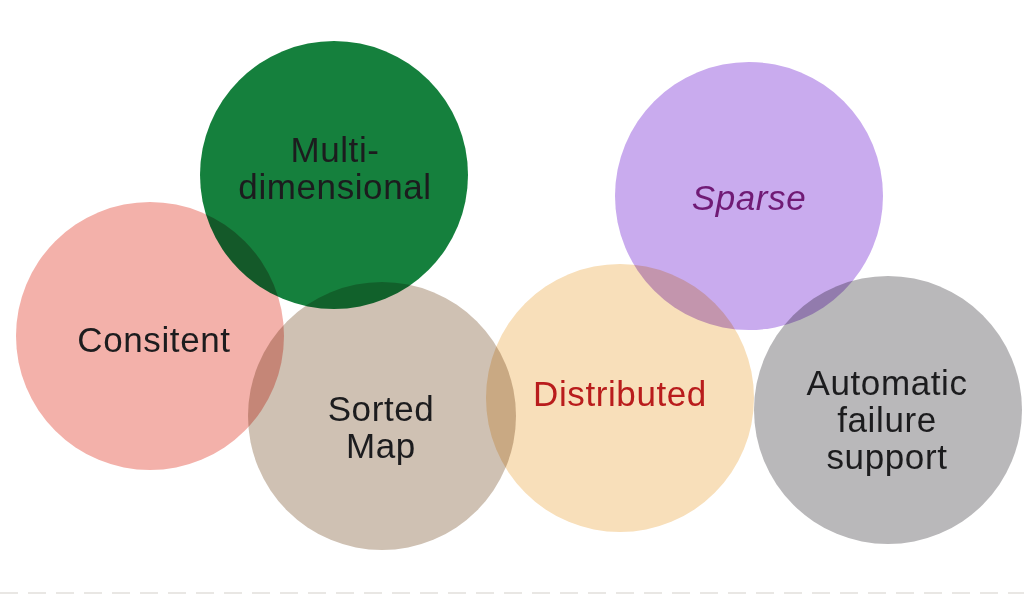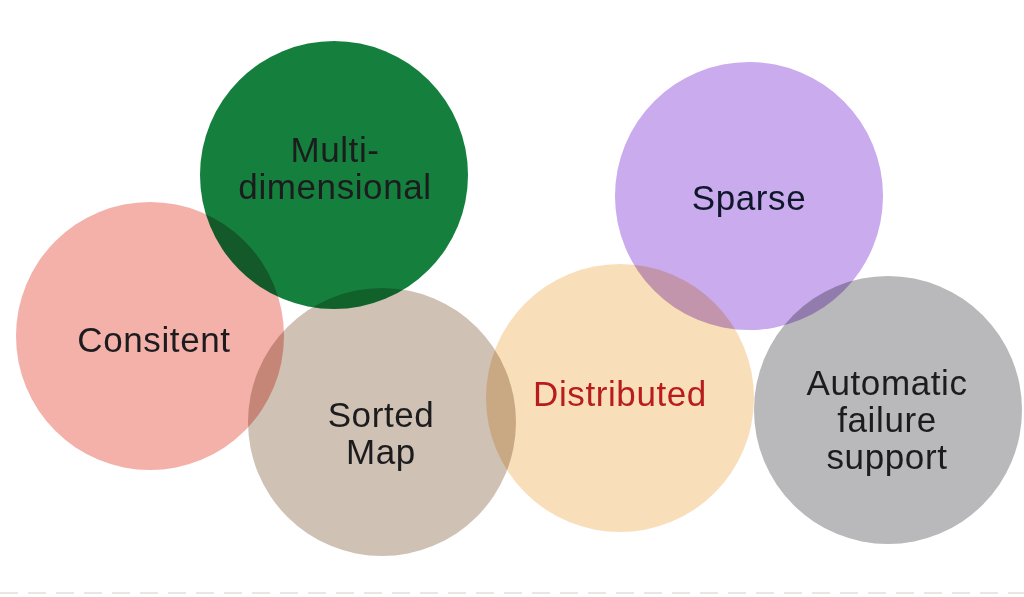--- a/index.html
+++ b/index.html
@@ -36,21 +36,21 @@
     font-weight: 400;
     letter-spacing: 0.6px;
     line-height: 37px;
     text-align: center;
     white-space: pre-line;
   }
 
   
   .b-consistent { left: 16px;  top: 202px; }
   .b-multidim   { left: 200px; top: 41px;  }
-  .b-sortedmap  { left: 248px; top: 288px; }
+  .b-sortedmap  { left: 248px; top: 282px; }
   .b-distributed{ left: 486px; top: 264px; }
   .b-sparse     { left: 615px; top: 62px;  }
   .b-autofail   { left: 754px; top: 276px; }
 
   
   .b-consistent  .bubble-label { transform: translate(4px,  -5px); margin-top: 16px; }
   .b-multidim    .bubble-label { transform: translate(1px,  -7px); }
   .b-sortedmap   .bubble-label { transform: translate(-1px, 11px); }
   .b-distributed .bubble-label { transform: translate(0px,  -5px); }
   .b-sparse      .bubble-label { transform: translate(0px,   1px); }
@@ -82,21 +82,21 @@
   <div class="bubble b-sortedmap" style="background: rgb(207, 193, 179);">
     <span class="bubble-label" style="color: rgb(28, 28, 30);">Sorted
 Map</span>
   </div>
 
   <div class="bubble b-distributed" style="background: rgb(248, 223, 186);">
     <span class="bubble-label" style="color: #b91c1c;">Distributed</span>
   </div>
 
   <div class="bubble b-sparse" style="background: rgb(201, 171, 238);">
-    <span class="bubble-label" style="color: #0f172a;">Sparse</span>
+    <span class="bubble-label" style="color: #701a75; font-style: italic;">Sparse</span>
   </div>
 
   <div class="bubble b-autofail" style="background: rgb(185, 184, 186);">
     <span class="bubble-label" style="color: rgb(28, 28, 30);">Automatic
 failure
 support</span>
   </div>
 
   <div class="bottom-dashes" style="background: repeating-linear-gradient(90deg, rgb(233, 231, 228) 0px, rgb(233, 231, 228) 18px, transparent 18px, transparent 28px);"></div>
 

